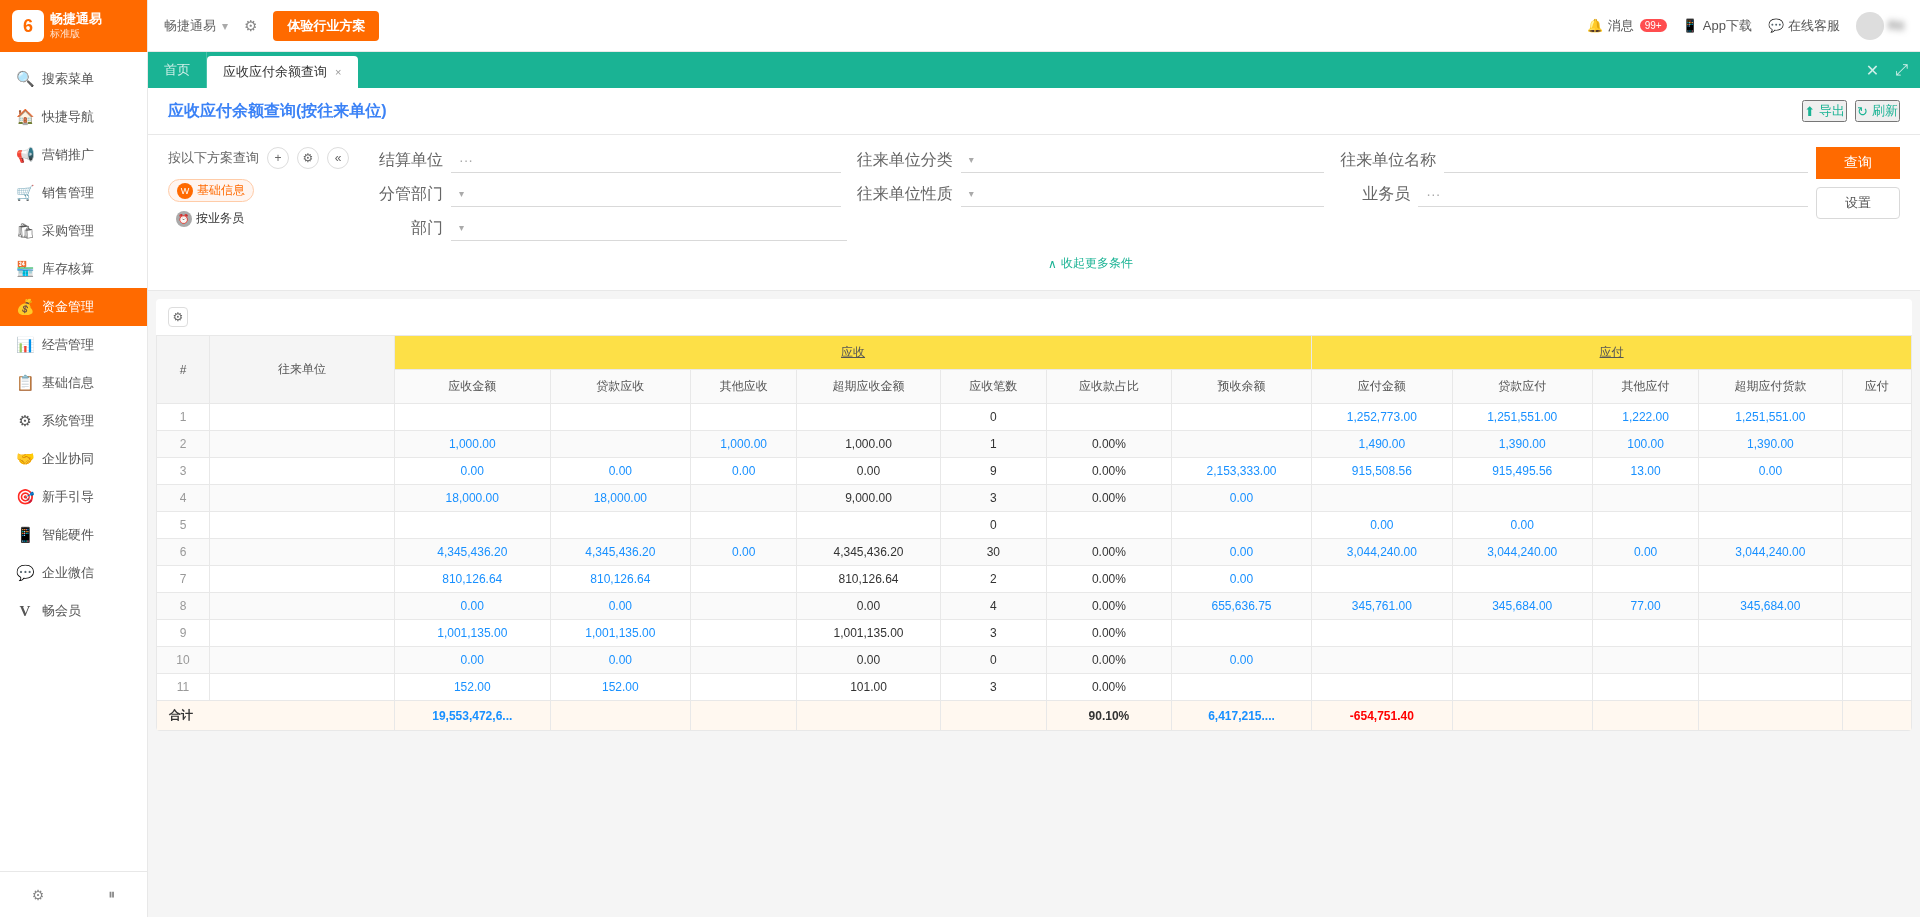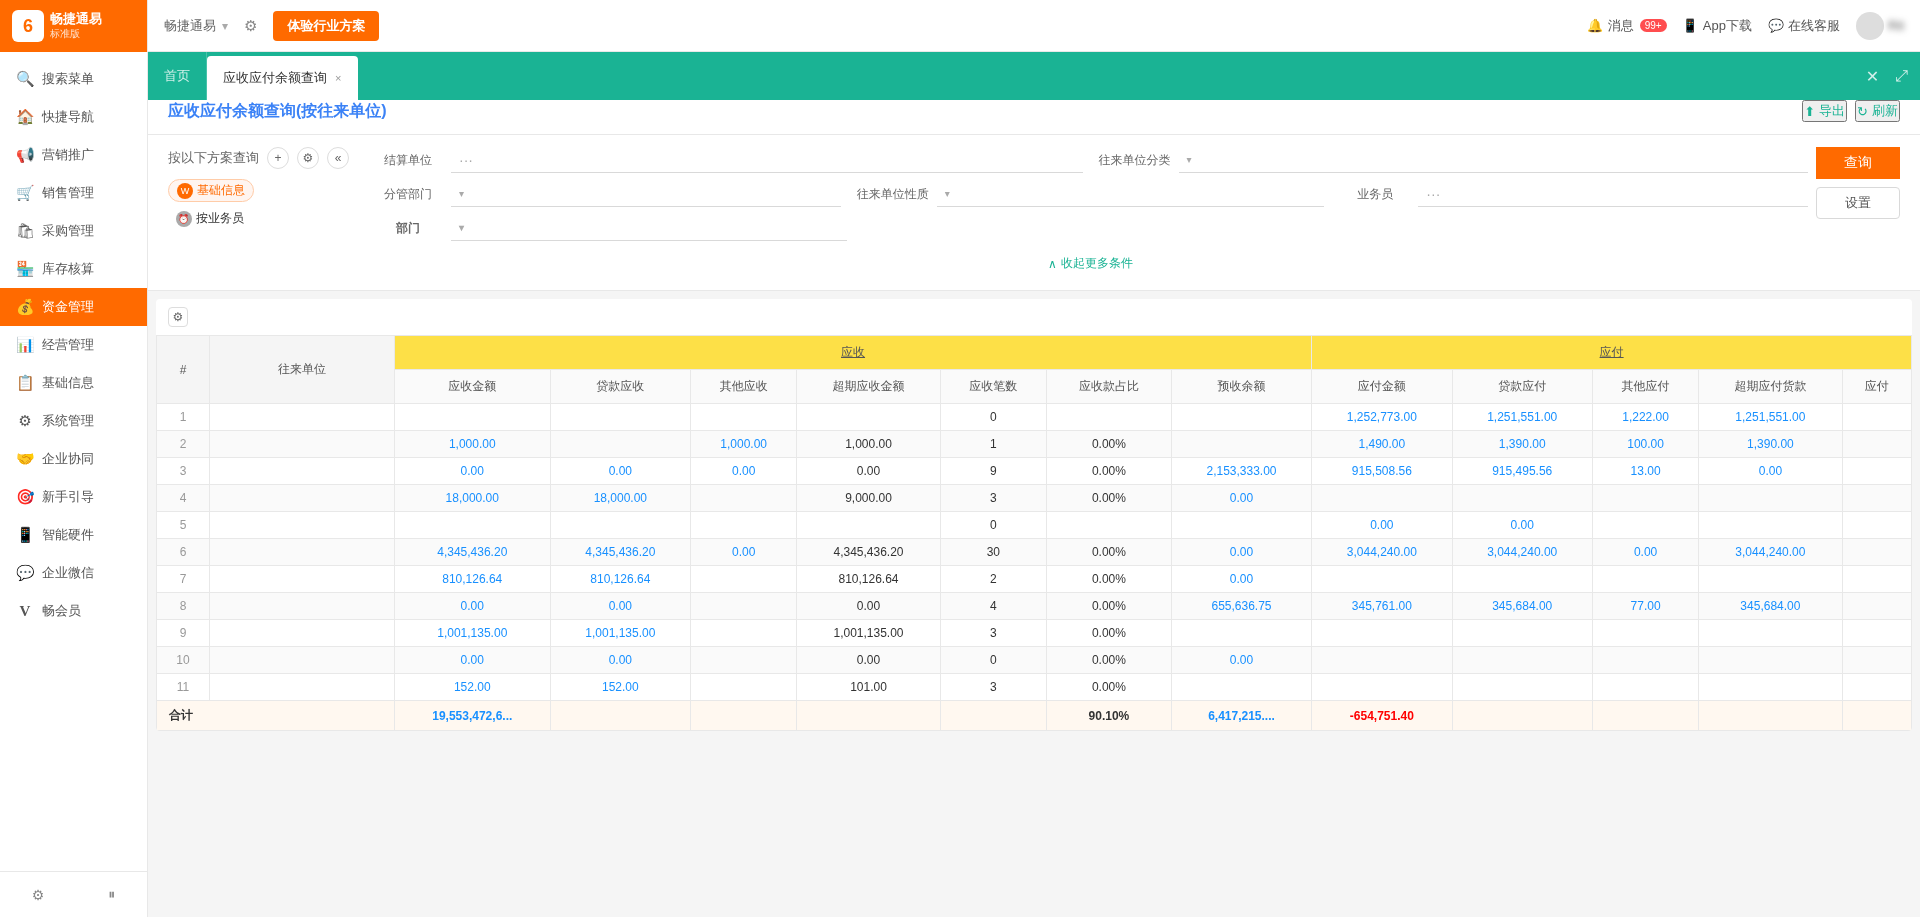--- a/index.html
+++ b/index.html
@@ -44,21 +44,21 @@
       padding: 6px 14px; font-size: 13px; cursor: pointer; font-weight: bold;
     }
     .topbar-right { margin-left: auto; display: flex; align-items: center; gap: 16px; }
     .topbar-right-item { display: flex; align-items: center; gap: 4px; color: #555; font-size: 13px; cursor: pointer; }
     .badge { background: #ff4d4f; color: #fff; border-radius: 10px; font-size: 10px; padding: 1px 5px; margin-left: 2px; }
     .topbar-avatar { width: 28px; height: 28px; border-radius: 50%; background: #ddd; overflow: hidden; }
     .topbar-username { font-size: 13px; color: #555; }
 
     
     .tabbar {
-      position: fixed; left: 148px; top: 52px; right: 0; height: 48px;
+      position: fixed; left: 148px; top: 52px; right: 0; height: 36px;
       background: #1ab394; display: flex; align-items: center; z-index: 98;
     }
     .tab {
       height: 100%; display: flex; align-items: center; padding: 0 16px;
       font-size: 13px; cursor: pointer; color: rgba(255,255,255,0.8);
       border-right: 1px solid rgba(255,255,255,0.2);
     }
     .tab.active { background: #fff; color: #333; border-radius: 4px 4px 0 0; margin-top: 4px; height: calc(100% - 4px); }
     .tab-close { margin-left: 8px; color: #999; font-size: 11px; cursor: pointer; }
     .tab-actions { margin-left: auto; display: flex; align-items: center; padding-right: 8px; gap: 8px; }
@@ -87,21 +87,21 @@
     .filter-label { color: #666; font-size: 13px; }
     .filter-icon-btn { width: 22px; height: 22px; border: 1px solid #ddd; border-radius: 50%; display: flex; align-items: center; justify-content: center; cursor: pointer; color: #666; font-size: 12px; }
     .filter-schemes { display: flex; gap: 4px; }
     .filter-scheme { display: flex; align-items: center; gap: 4px; padding: 2px 8px; border-radius: 12px; cursor: pointer; font-size: 12px; }
     .filter-scheme.active { background: #fff5f0; color: #ff6a00; border: 1px solid #ffcca8; }
     .filter-scheme-icon { width: 16px; height: 16px; border-radius: 50%; background: #ff6a00; display: flex; align-items: center; justify-content: center; font-size: 9px; color: #fff; }
 
     .filter-rows { display: flex; flex-direction: column; gap: 8px; }
     .filter-row { display: flex; align-items: center; gap: 16px; }
     .filter-field { display: flex; align-items: center; gap: 8px; flex: 1; min-width: 0; }
-    .filter-field-label { color: #666; font-size: 12px; white-space: nowrap; min-width: 70px; text-align: center; }
+    .filter-field-label { color: #666; font-size: 16px; white-space: nowrap; min-width: 70px; text-align: right; }
     .filter-field-input {
       flex: 1; border: none; border-bottom: 1px solid #d9d9d9;
       padding: 4px 8px; font-size: 12px; color: #333; background: transparent;
       display: flex; align-items: center; justify-content: space-between; cursor: pointer;
       min-height: 26px;
     }
     .filter-field-input .dots { color: #aaa; font-size: 14px; }
     .filter-field-input .arrow { color: #aaa; font-size: 10px; }
     .filter-collapse { display: flex; align-items: center; justify-content: center; padding: 6px; cursor: pointer; color: #1ab394; font-size: 12px; gap: 4px; }
 
@@ -308,20 +308,24 @@
               <div class="filter-field-input">
                 <span class="dots">···</span>
               </div>
             </div>
             <div class="filter-field">
               <span class="filter-field-label">往来单位分类</span>
               <div class="filter-field-input">
                 <span class="arrow">▾</span>
               </div>
             </div>
+            <div class="filter-field">
+              <span class="filter-field-label">往来单位名称</span>
+              <div class="filter-field-input"></div>
+            </div>
           </div>
 
           <div class="filter-row">
             <div class="filter-field">
               <span class="filter-field-label">分管部门</span>
               <div class="filter-field-input">
                 <span class="arrow">▾</span>
               </div>
             </div>
             <div class="filter-field">
@@ -332,21 +336,21 @@
             </div>
             <div class="filter-field">
               <span class="filter-field-label">业务员</span>
               <div class="filter-field-input">
                 <span class="dots">···</span>
               </div>
             </div>
           </div>
 
           <div class="filter-row">
-            <div class="filter-field" style="max-width:33%;font-weight:bold;">
+            <div class="filter-field" style="max-width:33%;">
               <span class="filter-field-label">部门</span>
               <div class="filter-field-input">
                 <span class="arrow">▾</span>
               </div>
             </div>
           </div>
 
           <div class="filter-collapse">
             <span>∧</span>
             <span>收起更多条件</span>

